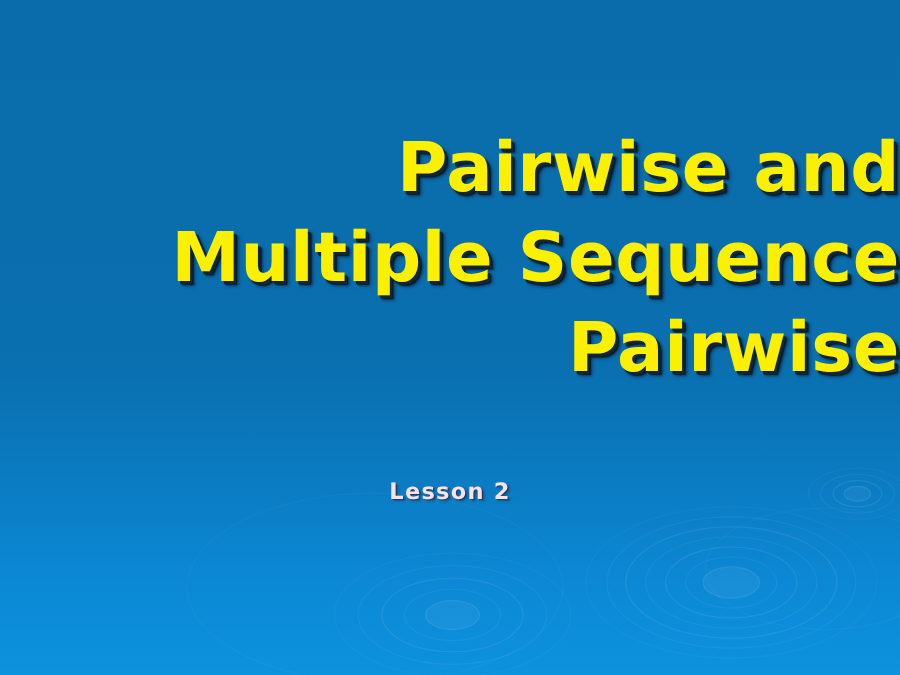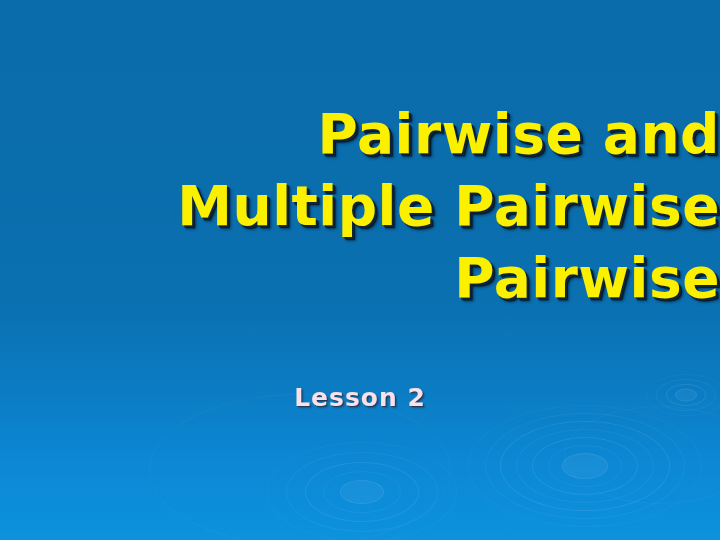--- a/index.html
+++ b/index.html
@@ -78,21 +78,21 @@
   .subtitle-block {
     position: absolute;
     left: 0;
     right: 0;
     top: 383px;
     text-align: center;
   }
   .subtitle {
     font-family: "DejaVu Sans", sans-serif;
     font-weight: bold;
-    font-size: 25px;
+    font-size: 18px;
     letter-spacing: 1px;
     color: #f7e2ea;
     text-shadow:
        1px 1px 0 rgba(60, 30, 45, 0.55),
        2px 2px 2px rgba(30, 15, 25, 0.35);
     white-space: nowrap;
   }
 </style>
 </head>
 <body>
@@ -119,21 +119,21 @@
     <div class="ripple soft" style="left:686px; top:395px; width:58px; height:30px;"></div>
     <div class="ripple" style="left:686px; top:395px; width:38px; height:20px;"></div>
     <div class="ripple core" style="left:686px; top:395px; width:20px; height:11px;"></div>
 
     <div class="ripple faint" style="left:300px; top:470px; width:300px; height:150px;"></div>
     <div class="ripple faint" style="left:660px; top:455px; width:190px; height:96px;"></div>
   </div>
 
   <div class="title-block">
     <div class="title-line">Pairwise and</div>
-    <div class="title-line">Multiple Pairwise</div>
+    <div class="title-line">Multiple Sequence</div>
     <div class="title-line">Pairwise</div>
   </div>
 
   <div class="subtitle-block">
     <div class="subtitle">Lesson 2</div>
   </div>
 
 </div>
 
 </body></html>

